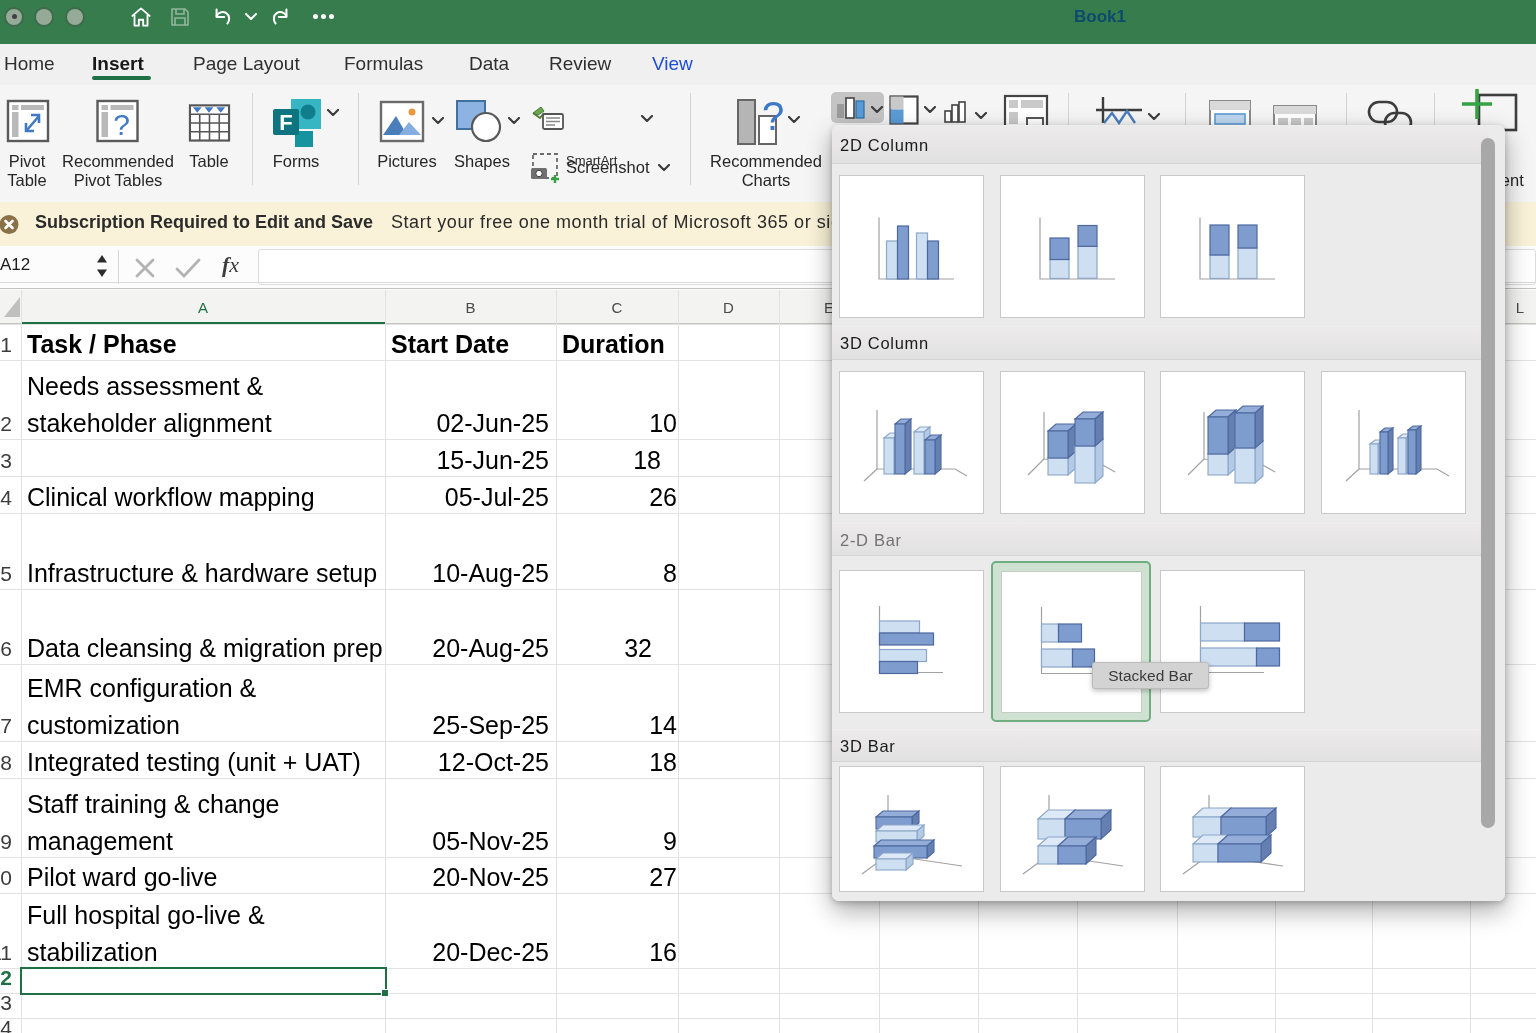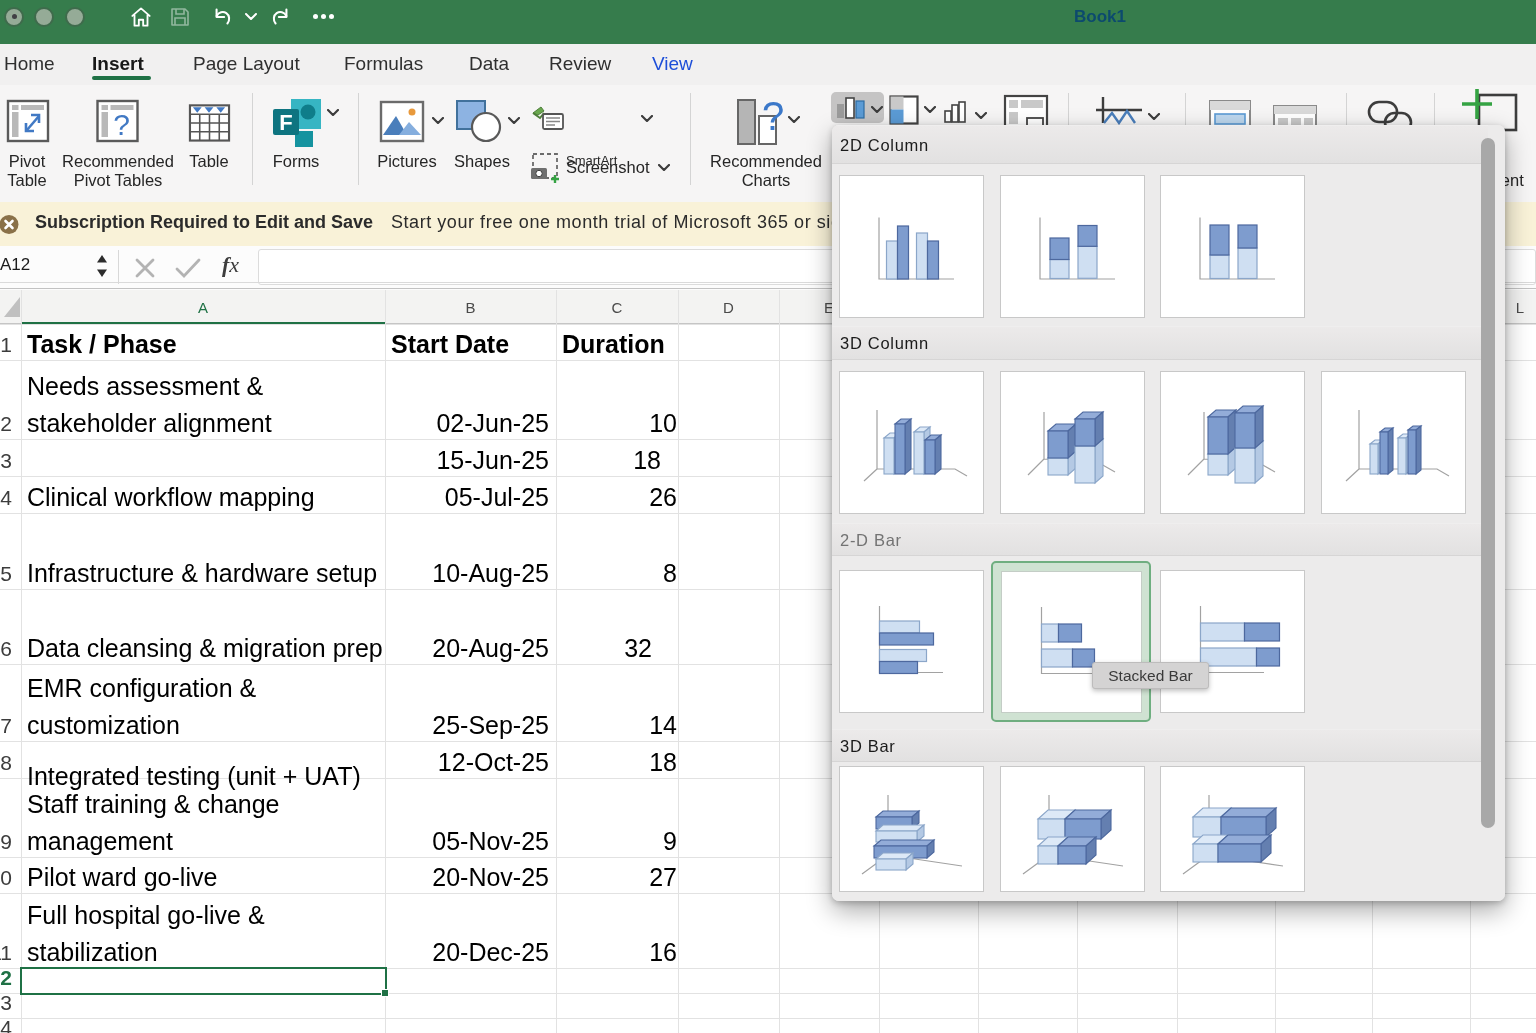--- a/index.html
+++ b/index.html
@@ -315,21 +315,21 @@
 <div class="dtxt" style="left:556px;top:483px;width:121px;">26</div>
 <div class="cell" style="left:27px;top:555px;width:356px;font-weight:normal;line-height:37px;">Infrastructure &amp; hardware setup</div>
 <div class="dtxt" style="left:385px;top:559px;width:164px;">10-Aug-25</div>
 <div class="dtxt" style="left:556px;top:559px;width:121px;">8</div>
 <div class="cell" style="left:27px;top:630px;width:356px;font-weight:normal;line-height:37px;">Data cleansing &amp; migration prep</div>
 <div class="dtxt" style="left:385px;top:634px;width:164px;">20-Aug-25</div>
 <div class="dtxt" style="left:556px;top:634px;width:96px;">32</div>
 <div class="cell" style="left:27px;top:670px;width:356px;font-weight:normal;line-height:37px;">EMR configuration &amp;<br>customization</div>
 <div class="dtxt" style="left:385px;top:711px;width:164px;">25-Sep-25</div>
 <div class="dtxt" style="left:556px;top:711px;width:121px;">14</div>
-<div class="cell" style="left:27px;top:744px;width:356px;font-weight:normal;line-height:37px;margin-top:14px;">Integrated testing (unit + UAT)</div>
+<div class="cell" style="left:27px;top:744px;width:356px;font-weight:normal;line-height:37px;">Integrated testing (unit + UAT)</div>
 <div class="dtxt" style="left:385px;top:748px;width:164px;">12-Oct-25</div>
 <div class="dtxt" style="left:556px;top:748px;width:121px;">18</div>
 <div class="cell" style="left:27px;top:786px;width:356px;font-weight:normal;line-height:37px;">Staff training &amp; change<br>management</div>
 <div class="dtxt" style="left:385px;top:827px;width:164px;">05-Nov-25</div>
 <div class="dtxt" style="left:556px;top:827px;width:121px;">9</div>
 <div class="cell" style="left:27px;top:859px;width:356px;font-weight:normal;line-height:37px;">Pilot ward go-live</div>
 <div class="dtxt" style="left:385px;top:863px;width:164px;">20-Nov-25</div>
 <div class="dtxt" style="left:556px;top:863px;width:121px;">27</div>
 <div class="cell" style="left:27px;top:897px;width:356px;font-weight:normal;line-height:37px;">Full hospital go-live &amp;<br>stabilization</div>
 <div class="dtxt" style="left:385px;top:938px;width:164px;">20-Dec-25</div>

